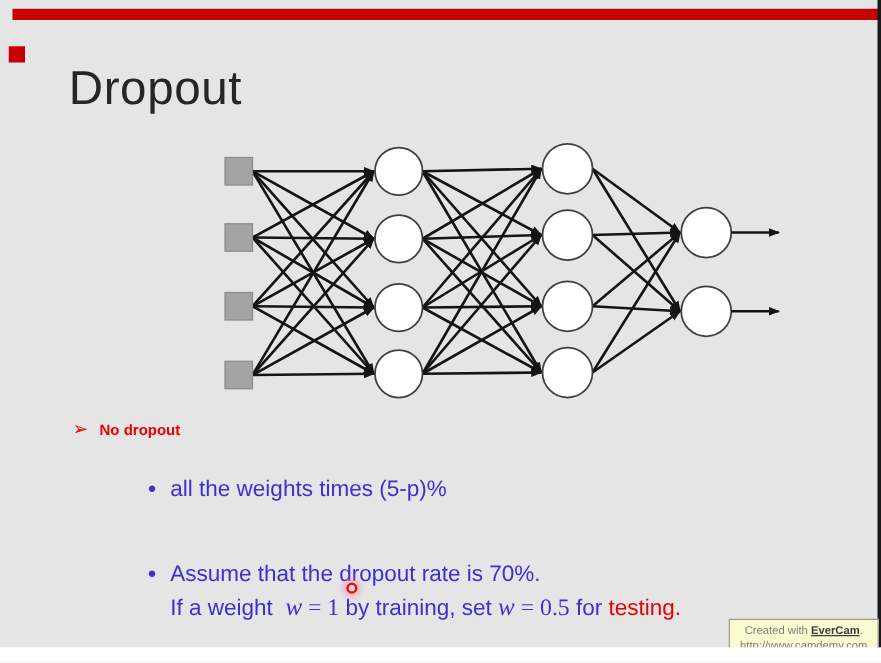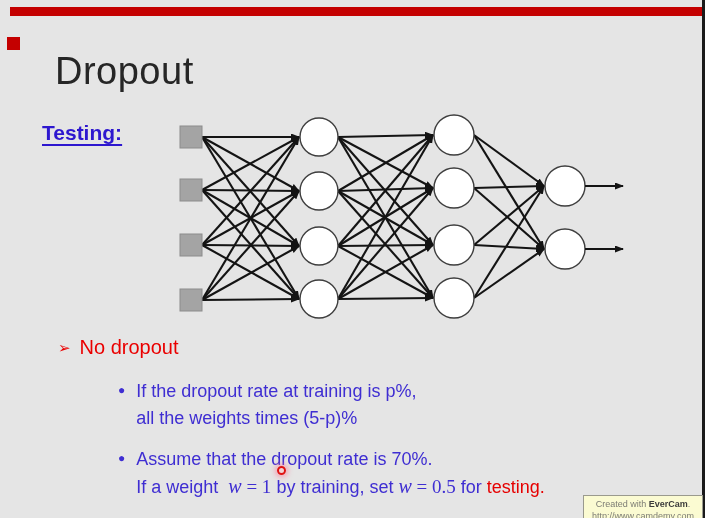--- a/index.html
+++ b/index.html
@@ -16,21 +16,21 @@
   .testing{position:absolute;left:42px;top:121px;font-size:21px;font-weight:bold;
            color:#2d17cf;text-decoration:underline;text-decoration-thickness:2px;
            text-underline-offset:4px;}
 
   
   #net-svg{position:absolute;left:0;top:0;width:705px;height:340px;}
 
   
   .heading{position:absolute;left:58px;top:336px;display:flex;align-items:center;gap:9px;color:#ea0000;}
   .heading .arrow{font-size:15px;line-height:1;}
-  .heading .label{font-size:20px;font-weight:normal;}
+  .heading .label{font-size:12px;font-weight:bold;}
 
   
   .bullet{position:absolute;left:118px;display:flex;gap:11px;}
   .bullet .dot{color:#3f2ed2;font-size:12px;margin-top:6px;line-height:1;}
   .btext{font-size:18px;color:#3f2ed2;line-height:27px;}
   .b1{top:378px;}
   .b2{top:446px;}
 
   .seg-body{}
   .seg-mathvar{font-family:"Liberation Serif",serif;font-style:italic;font-size:20px;}
@@ -43,33 +43,32 @@
          background:rgba(255,190,195,0.45);
          box-shadow:0 0 5px 2.5px rgba(255,120,150,0.55);}
 
   
   .edge-line{position:absolute;left:702px;top:0;width:3px;height:530px;background:#1a1a1a;}
 
   
   .watermark{position:absolute;left:583px;top:495px;width:120px;box-sizing:border-box;
              background:#fbfbd2;border:1px solid #9a9a8e;padding:2px 0 3px;
              text-align:center;font-size:9px;line-height:12px;color:#7c7c74;z-index:5;}
-  .watermark .brand{font-weight:bold;color:#3c3c3c;}
+  .watermark .brand{font-weight:bold;color:#3c3c3c;text-decoration:underline;}
 </style>
 </head>
 <body>
 
 <div class="slide">
 
   <div class="rec-bar"></div>
   <div class="rec-square"></div>
 
   <div class="title">Dropout</div>
 
-  <div class="testing">Testing:</div>
 
   <svg id="net-svg" viewBox="0 0 705 340" xmlns="http://www.w3.org/2000/svg">
       <defs>
         <marker id="arr" markerWidth="10" markerHeight="8" refX="8" refY="3.5" orient="auto" markerUnits="userSpaceOnUse">
           <path d="M0,0 L9,3.5 L0,7 Z" fill="#141414"></path>
         </marker>
       </defs>
       <line x1="202" y1="137" x2="299" y2="137" stroke="#141414" stroke-width="2.1" marker-end="url(#arr)"></line>
       <line x1="202" y1="137" x2="299" y2="191" stroke="#141414" stroke-width="2.1" marker-end="url(#arr)"></line>
       <line x1="202" y1="137" x2="299" y2="246" stroke="#141414" stroke-width="2.1" marker-end="url(#arr)"></line>
@@ -129,21 +128,20 @@
     </svg>
 
   <div class="heading">
     <span class="arrow">➢</span>
     <span class="label">No dropout</span>
   </div>
 
   <div class="bullet b1">
     <span class="dot">●</span>
     <div class="btext">
-      <div>If the dropout rate at training is p%,</div>
       <div>all the weights times (5-p)%</div>
     </div>
   </div>
 
   <div class="bullet b2">
     <span class="dot">●</span>
     <div class="btext">
       <div>Assume that the dropout rate is 70%.</div>
       <div><span class="seg-body">If a weight&nbsp; </span><span class="seg-mathvar">w</span><span class="seg-mathnum"> = 1</span><span class="seg-body"> by training, set </span><span class="seg-mathvar">w</span><span class="seg-mathnum"> = 0.5</span><span class="seg-body"> for </span><span class="seg-red">testing.</span></div>
     </div>

